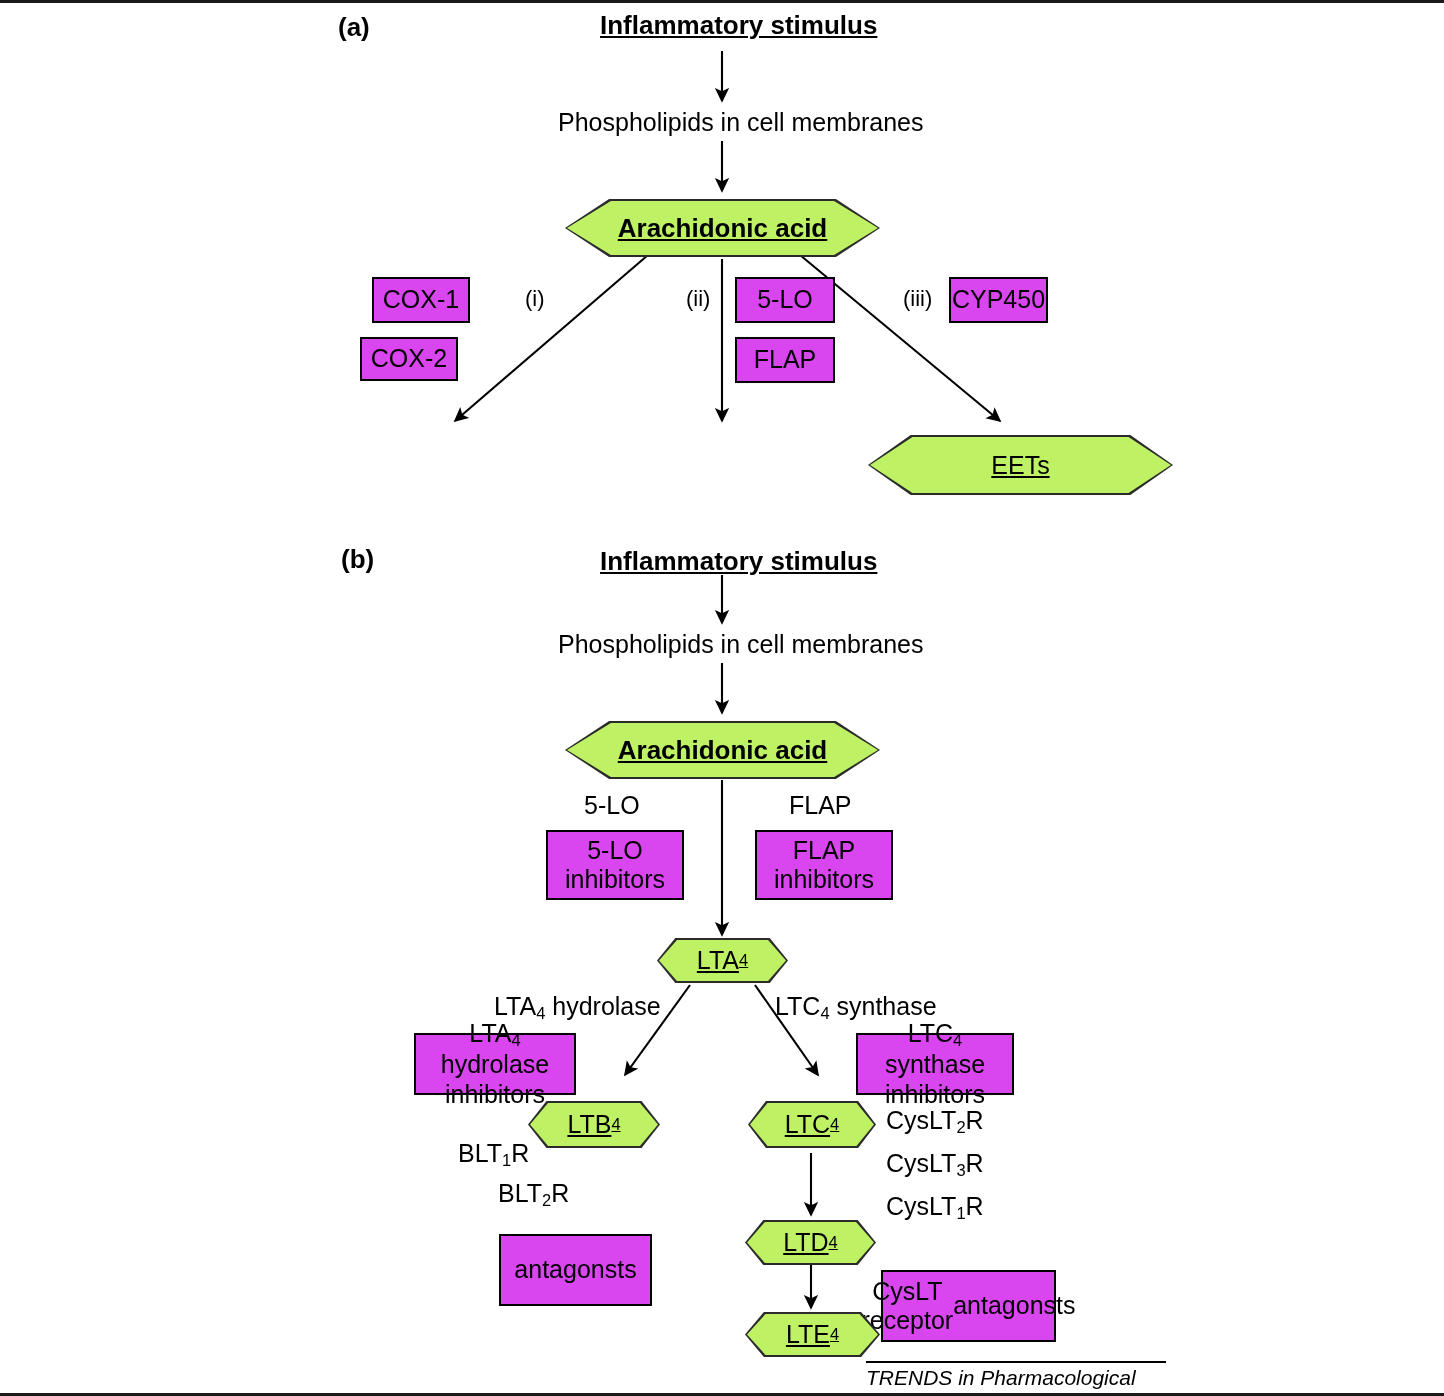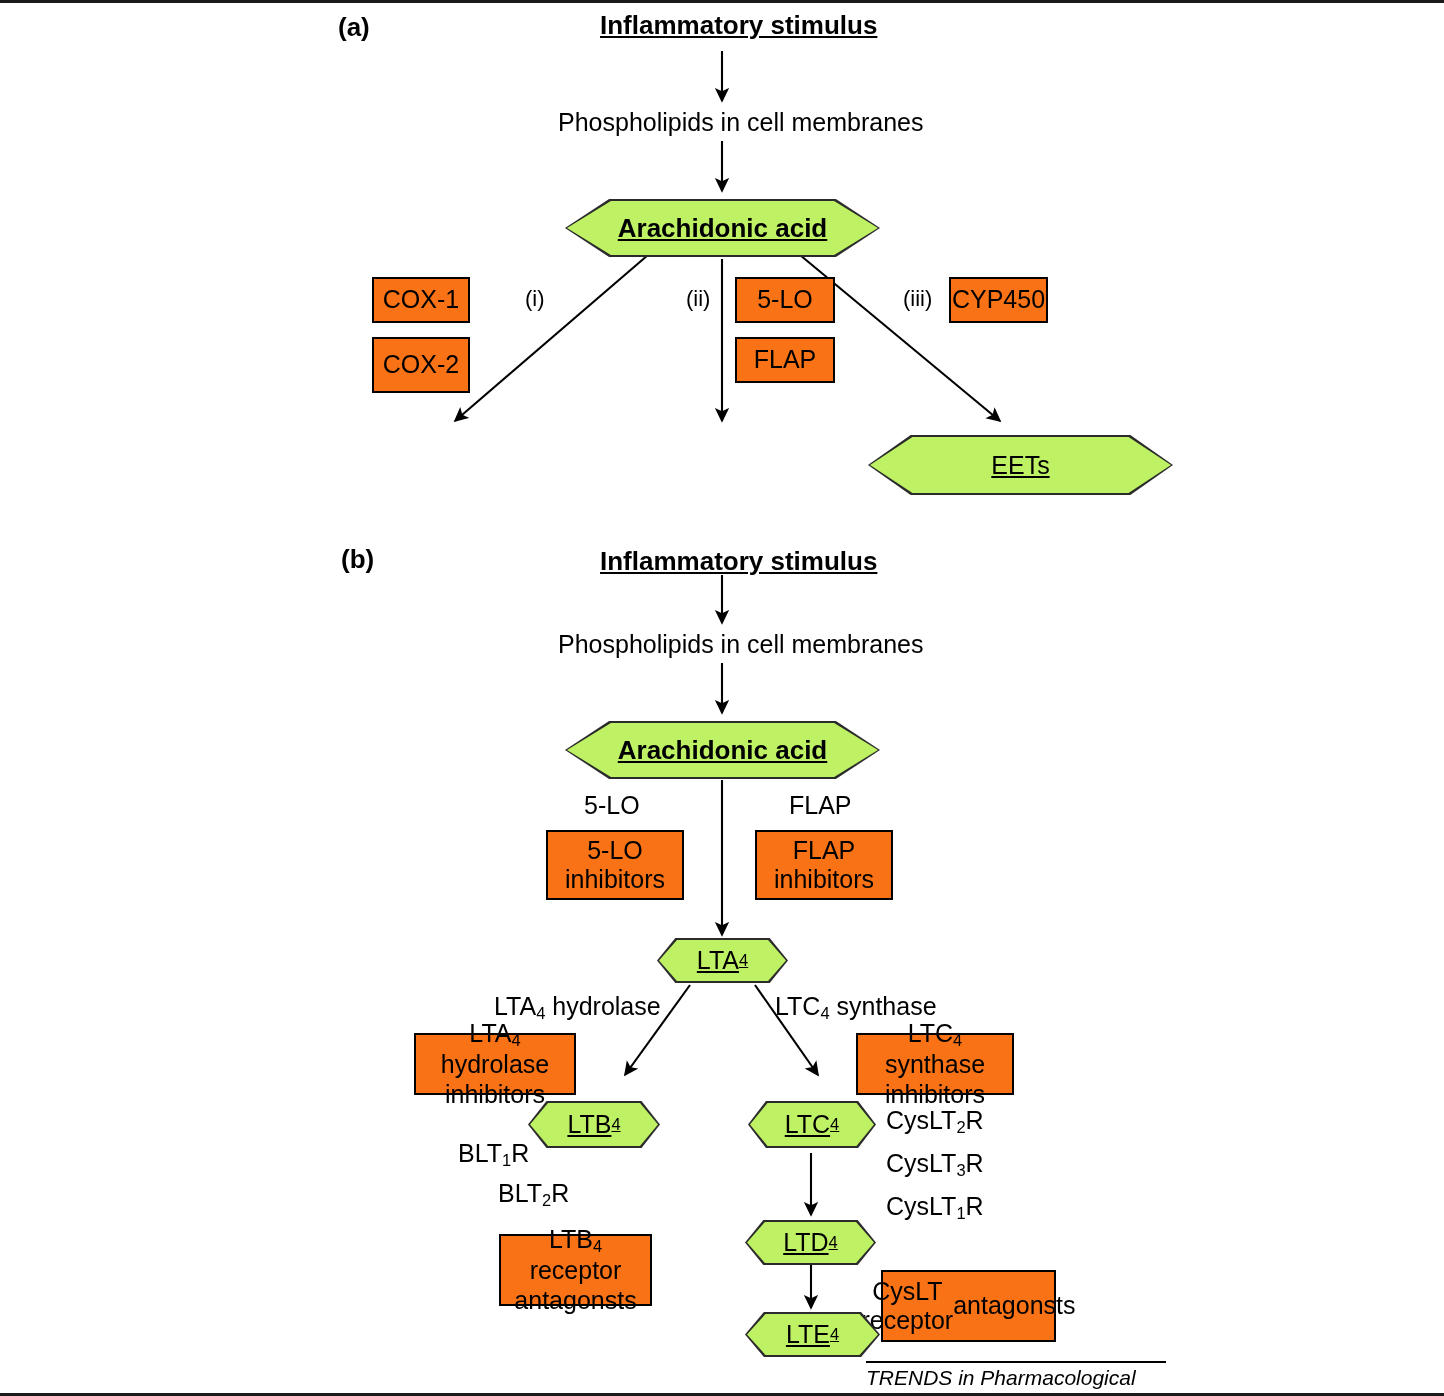--- a/index.html
+++ b/index.html
@@ -30,21 +30,21 @@
   .plain{font-size:25px;}
   .enz-label{font-size:25px;}
   .roman{font-size:22px;}
   .recep{font-size:25px;}
   sub{font-size:0.66em;vertical-align:-0.26em;}
 
   
   .box{
     position:absolute;
     border:2px solid #000;
-    background:#f97316;
+    background:#d946ef;
     box-sizing:border-box;
     display:flex;
     align-items:center;
     justify-content:center;
     text-align:center;
     font-size:25px;
     line-height:1.18;
     color:#000;
   }
   .hex-wrap{position:absolute;}
@@ -123,21 +123,21 @@
   <div class="txt plain" style="left:558px;top:105px;">Phospholipids in cell membranes</div>
 
   <div class="hex-wrap" style="left:565px;top:196px;width:315px;height:58px;">
     <div class="edge"></div>
     <div class="face bold">Arachidonic acid</div>
   </div>
 
   <div class="box" style="left:372px;top:274px;width:98px;height:46px;">
     <span>COX-1</span>
   </div>
-  <div class="box" style="left:372px;top:334px;width:98px;height:56px;">
+  <div class="box" style="left:360px;top:334px;width:98px;height:44px;">
     <span>COX-2</span>
   </div>
   <div class="txt roman" style="left:525px;top:283px;">(i)</div>
 
   <div class="txt roman" style="left:686px;top:283px;">(ii)</div>
   <div class="box" style="left:735px;top:274px;width:100px;height:46px;">
     <span>5-LO</span>
   </div>
   <div class="box" style="left:735px;top:334px;width:100px;height:46px;">
     <span>FLAP</span>
@@ -226,21 +226,20 @@
     <span>CysLT</span><sub>2</sub><span>R</span>
   </div>
   <div class="txt recep" style="left:886px;top:1146px;">
     <span>CysLT</span><sub>3</sub><span>R</span>
   </div>
   <div class="txt recep" style="left:886px;top:1189px;">
     <span>CysLT</span><sub>1</sub><span>R</span>
   </div>
 
   <div class="box" style="left:499px;top:1231px;width:153px;height:72px;flex-direction:column;">
-    <span><span>LTB</span><sub>4</sub><span> receptor</span></span>
     <span>antagonsts</span>
   </div>
   <div class="box" style="left:881px;top:1267px;width:175px;height:72px;">
     <span>CysLT receptor</span>
     <span>antagonsts</span>
   </div>
 
   <div class="hex-wrap" style="left:745px;top:1217px;width:131px;height:45px;">
     <div class="edge"></div>
     <div class="face">

